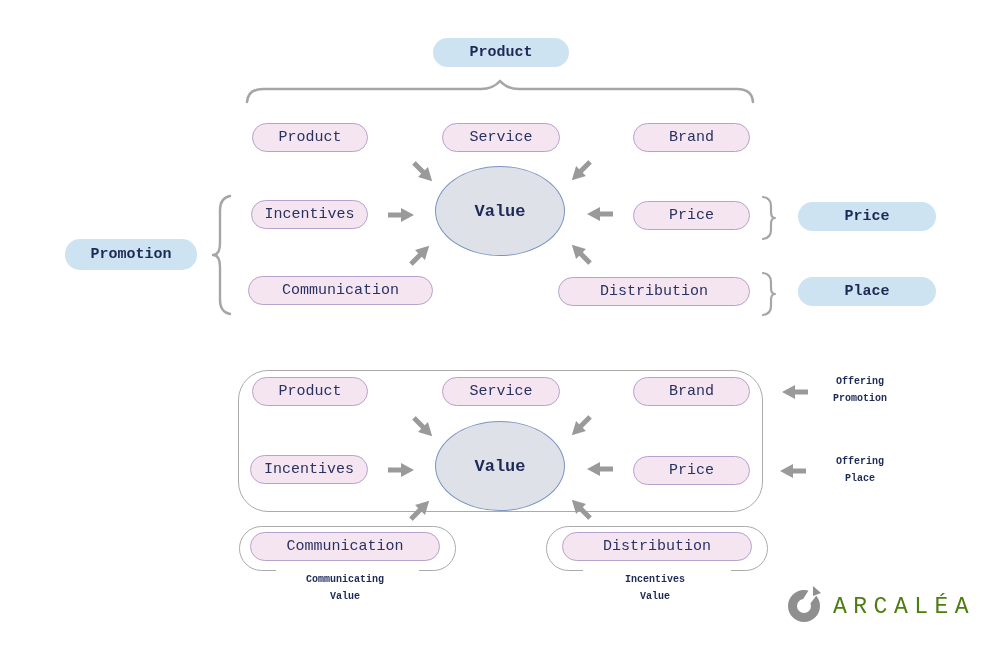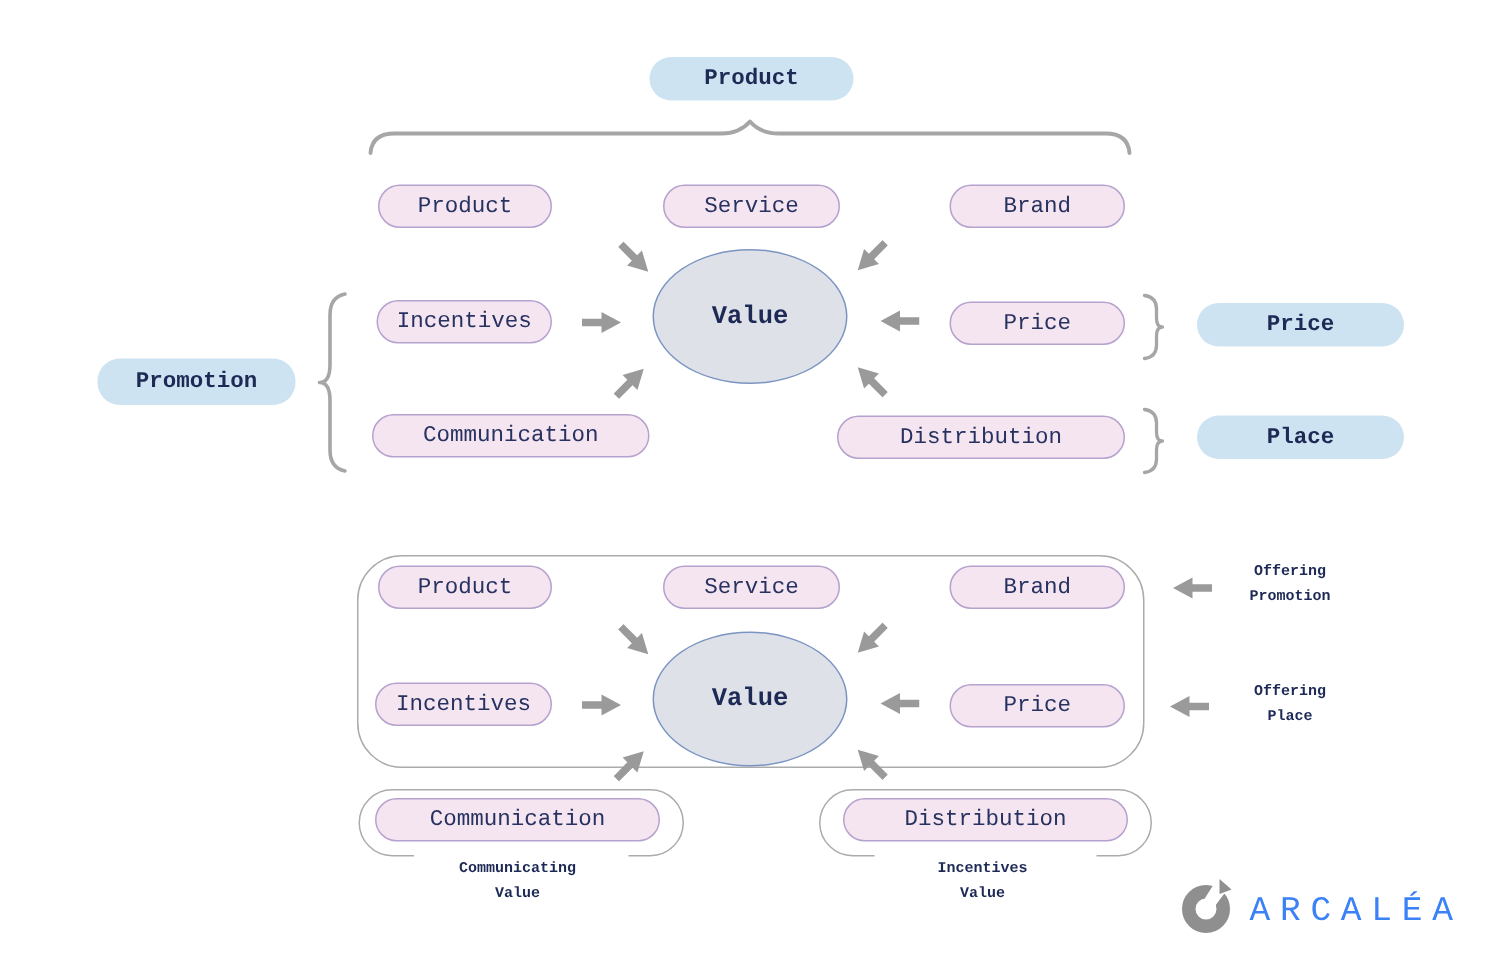--- a/index.html
+++ b/index.html
@@ -31,21 +31,21 @@
   .outline-box .patch{position:absolute;left:36px;right:36px;bottom:-2px;height:5px;background:#fff;}
   .section-title{
     position:absolute;left:415px;top:344px;width:170px;height:28px;background:#fff;
     text-align:center;font-size:16px;font-weight:700;z-index:3;line-height:26px;
   }
   .note{
     position:absolute;font-size:10px;font-weight:700;text-align:center;line-height:17px;
   }
   .logo{position:absolute;left:787px;top:585px;display:flex;align-items:center;}
   .logo-text{
-    position:absolute;left:46px;top:9px;font-size:23px;font-weight:500;color:#3b82f6;
+    position:absolute;left:46px;top:9px;font-size:23px;font-weight:500;color:#4d7c0f;
     letter-spacing:6.5px;white-space:nowrap;
   }
   .z2{z-index:2;}
 </style>
 </head>
 <body>
 
 <div class="canvas">
 
   <svg width="0" height="0" style="position:absolute" aria-hidden="true">

